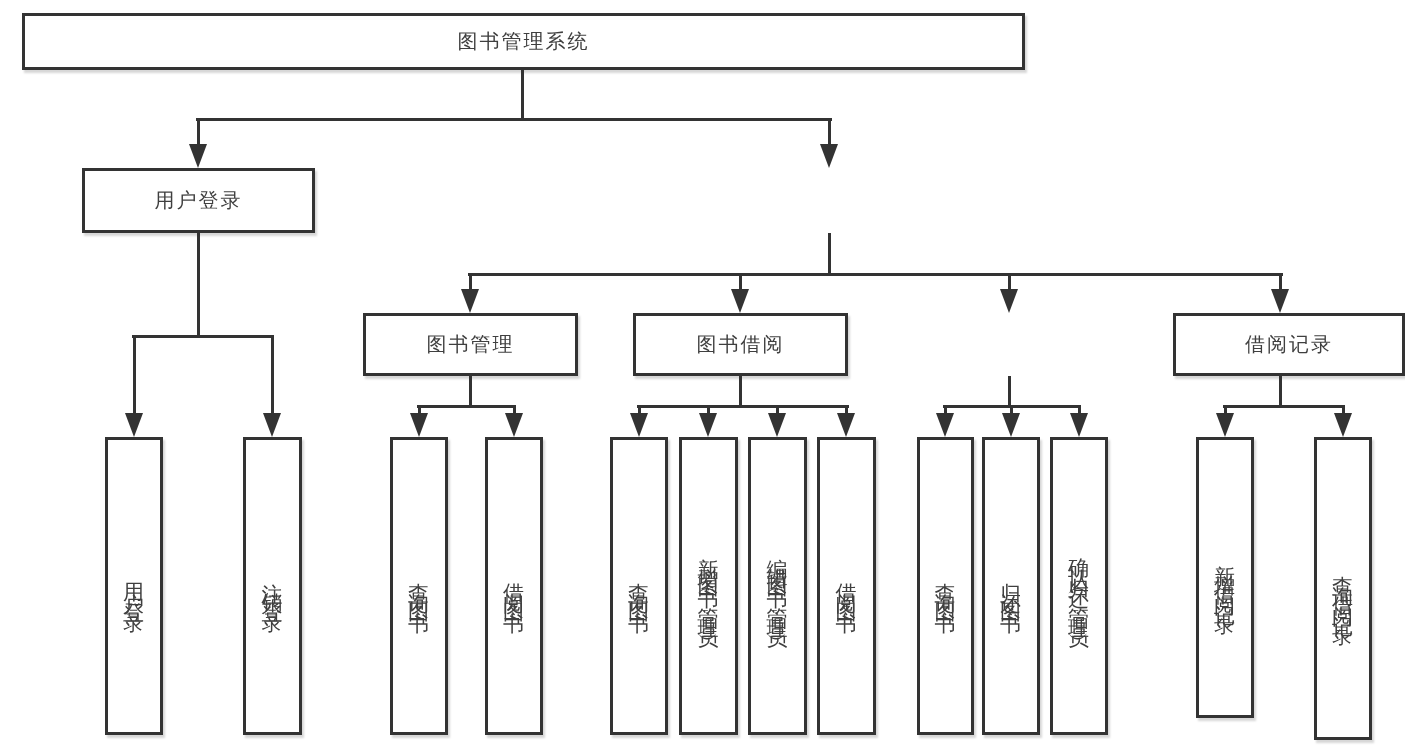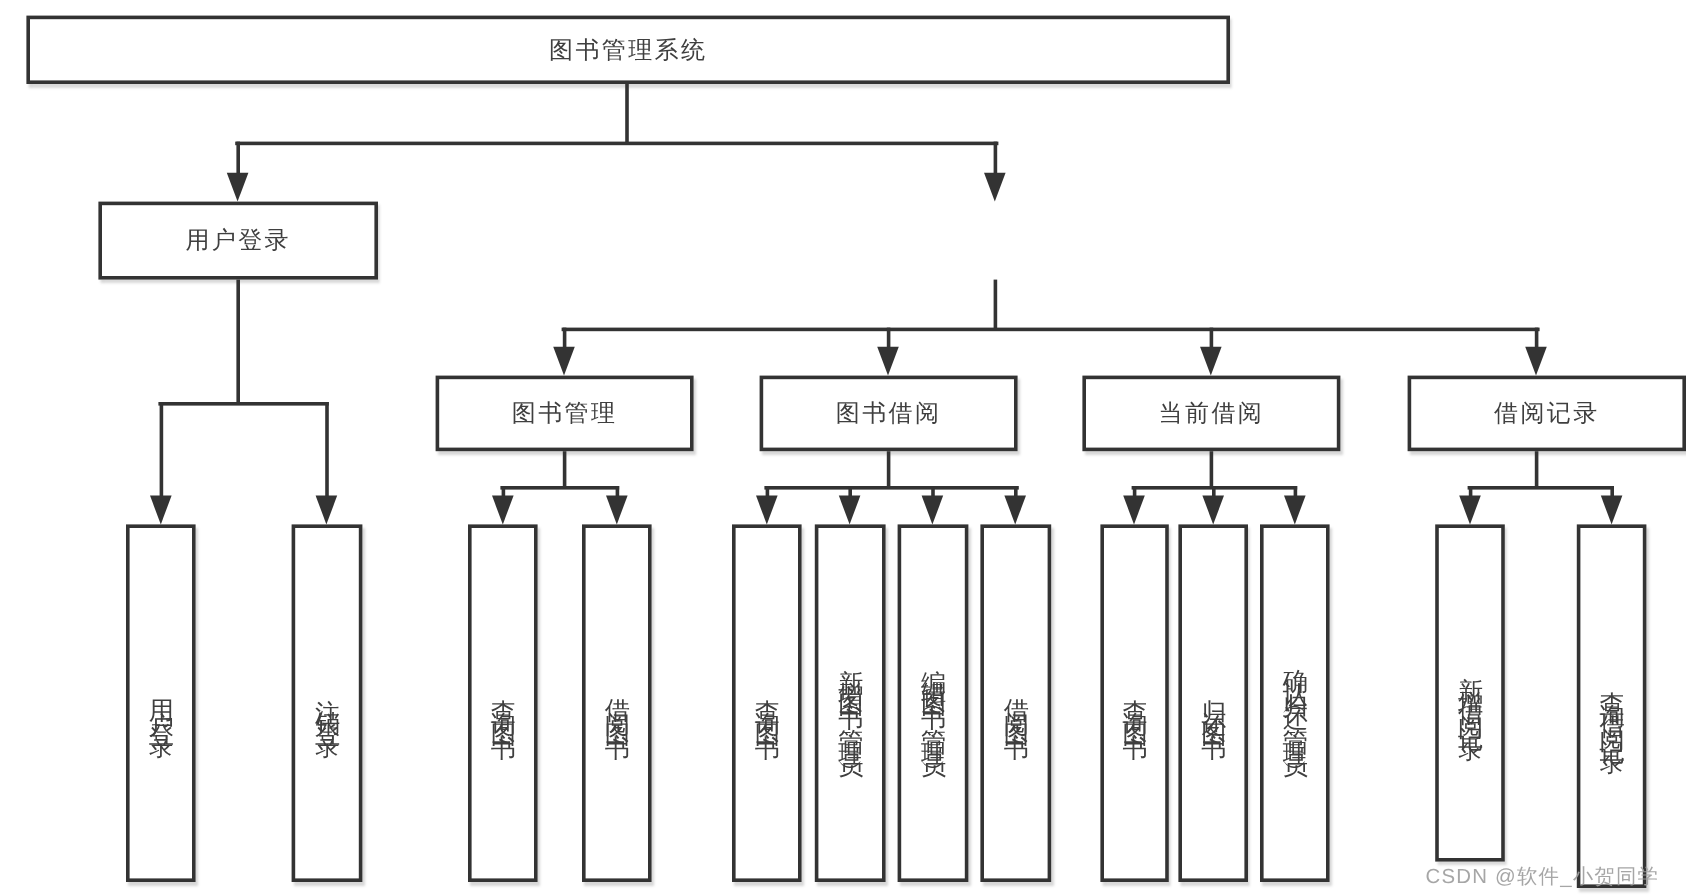--- a/index.html
+++ b/index.html
@@ -48,23 +48,20 @@
 
 
   <div class="box" style="left:363px; top:313px; width:215px; height:63px;">
     <span class="hlabel">图书管理</span>
   </div>
 
   <div class="box" style="left:633px; top:313px; width:215px; height:63px;">
     <span class="hlabel">图书借阅</span>
   </div>
 
-  <div class="box" style="left:902px; top:313px; width:215px; height:63px;">
-    <span class="hlabel">当前借阅</span>
-  </div>
 
   <div class="box" style="left:1173px; top:313px; width:232px; height:63px;">
     <span class="hlabel">借阅记录</span>
   </div>
 
   <div class="box" style="left:105px; top:437px; width:58px; height:298px;">
     <span class="vlabel">用户登录</span>
   </div>
 
   <div class="box" style="left:243px; top:437px; width:59px; height:298px;">
@@ -167,15 +164,14 @@
   <div class="line" style="left:1078px; top:405px; width:3px; height:10px;"></div>
   <div class="arrow" style="left:1070px; top:413px;"></div>
 
   <div class="line" style="left:1279px; top:376px; width:3px; height:31px;"></div>
   <div class="line" style="left:1223px; top:405px; width:122px; height:3px;"></div>
   <div class="line" style="left:1224px; top:405px; width:3px; height:10px;"></div>
   <div class="arrow" style="left:1216px; top:413px;"></div>
   <div class="line" style="left:1342px; top:405px; width:3px; height:10px;"></div>
   <div class="arrow" style="left:1334px; top:413px;"></div>
 
-  <div class="watermark">CSDN @软件_小贺同学</div>
 
 </div>
 
 </body></html>

